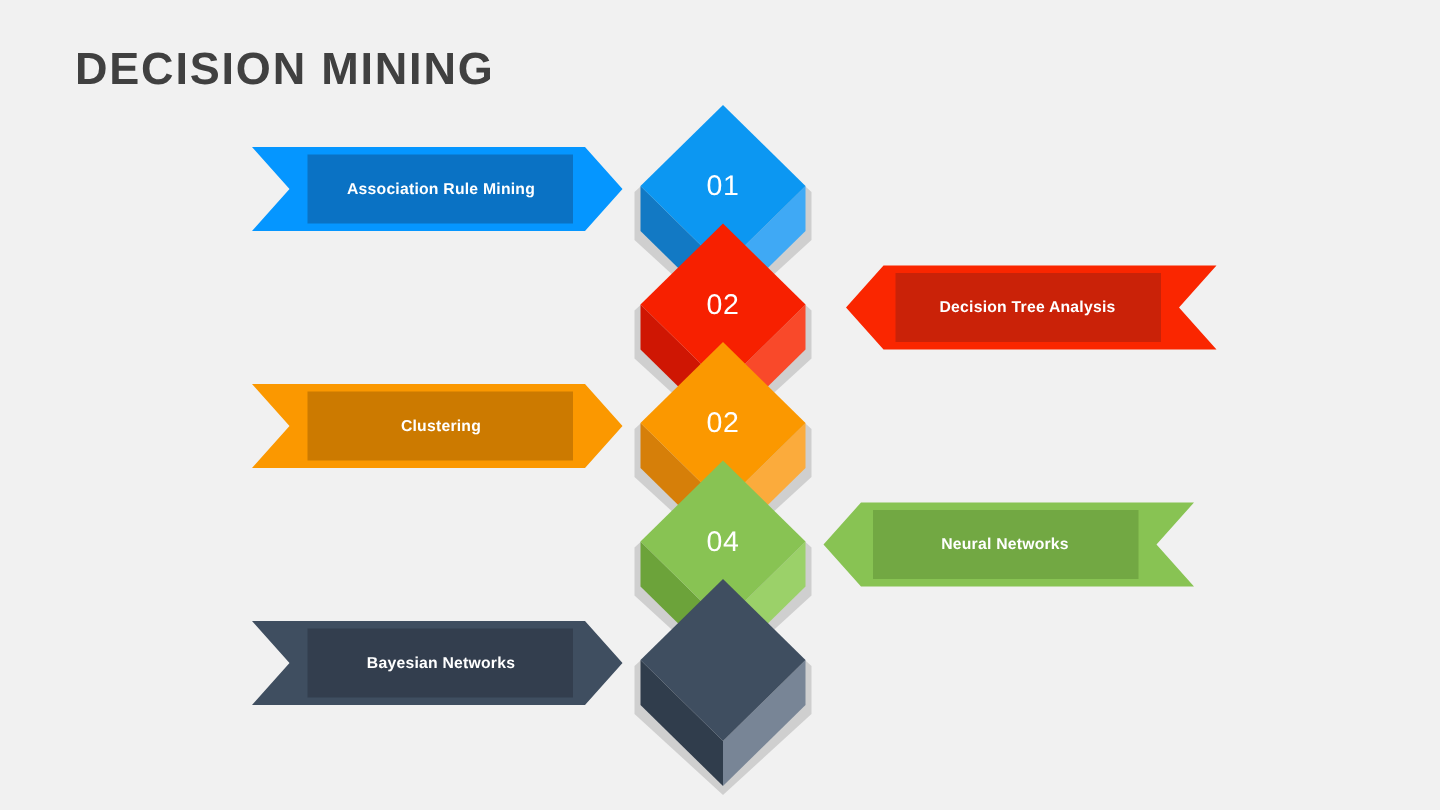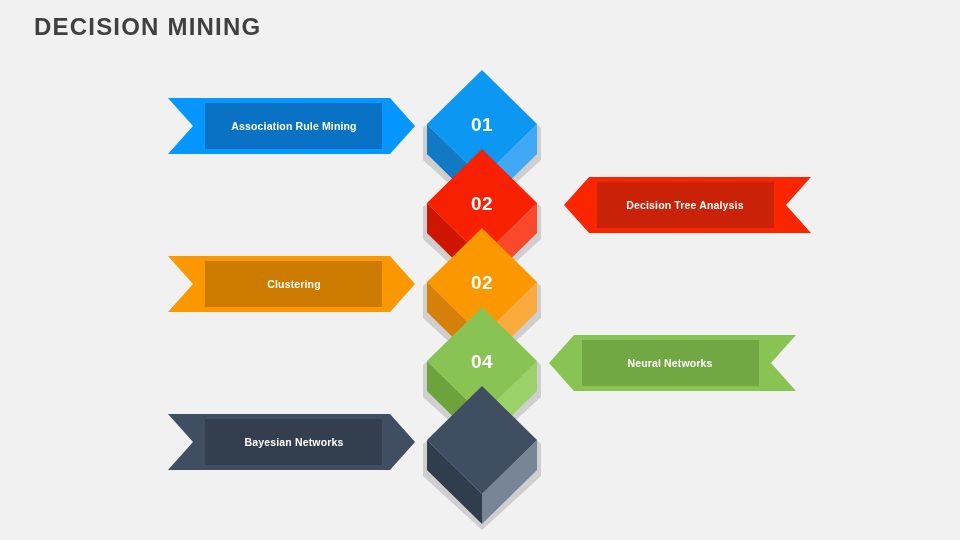--- a/index.html
+++ b/index.html
@@ -8,35 +8,35 @@
     background:#f1f1f1;
     font-family:"Liberation Sans", sans-serif;
     overflow:hidden;
     position:relative;
   }
   #slide{position:absolute;inset:0;}
 
   
   #header{position:absolute;left:34px;top:14px;}
   #title{
-    font-size:24px;font-weight:bold;color:#404040;
-    letter-spacing:1.2px;line-height:1.1;margin:0;
+    font-size:30px;font-weight:bold;color:#404040;
+    letter-spacing:1.2px;line-height:1.1;margin:16px;
   }
   #subtitle{
     font-size:17px;color:#404040;margin:8px 0 0 2px;line-height:1.1;
     font-weight:normal;
   }
 
   
   #stack{position:absolute;left:0;top:0;width:960px;height:540px;}
   .node{position:absolute;width:220px;height:220px;}
   .node svg{display:block;overflow:visible;}
   .num{
     position:absolute;width:100%;text-align:center;
-    color:#ffffff;font-size:19px;font-weight:bold;
+    color:#ffffff;font-size:19px;font-weight:normal;
     letter-spacing:0.5px;
     pointer-events:none;
   }
 
   
   .banner{position:absolute;height:68px;}
   .banner svg{display:block;overflow:visible;}
   .banner .blabel{
     position:absolute;top:0;height:56px;
     display:flex;align-items:center;justify-content:center;

